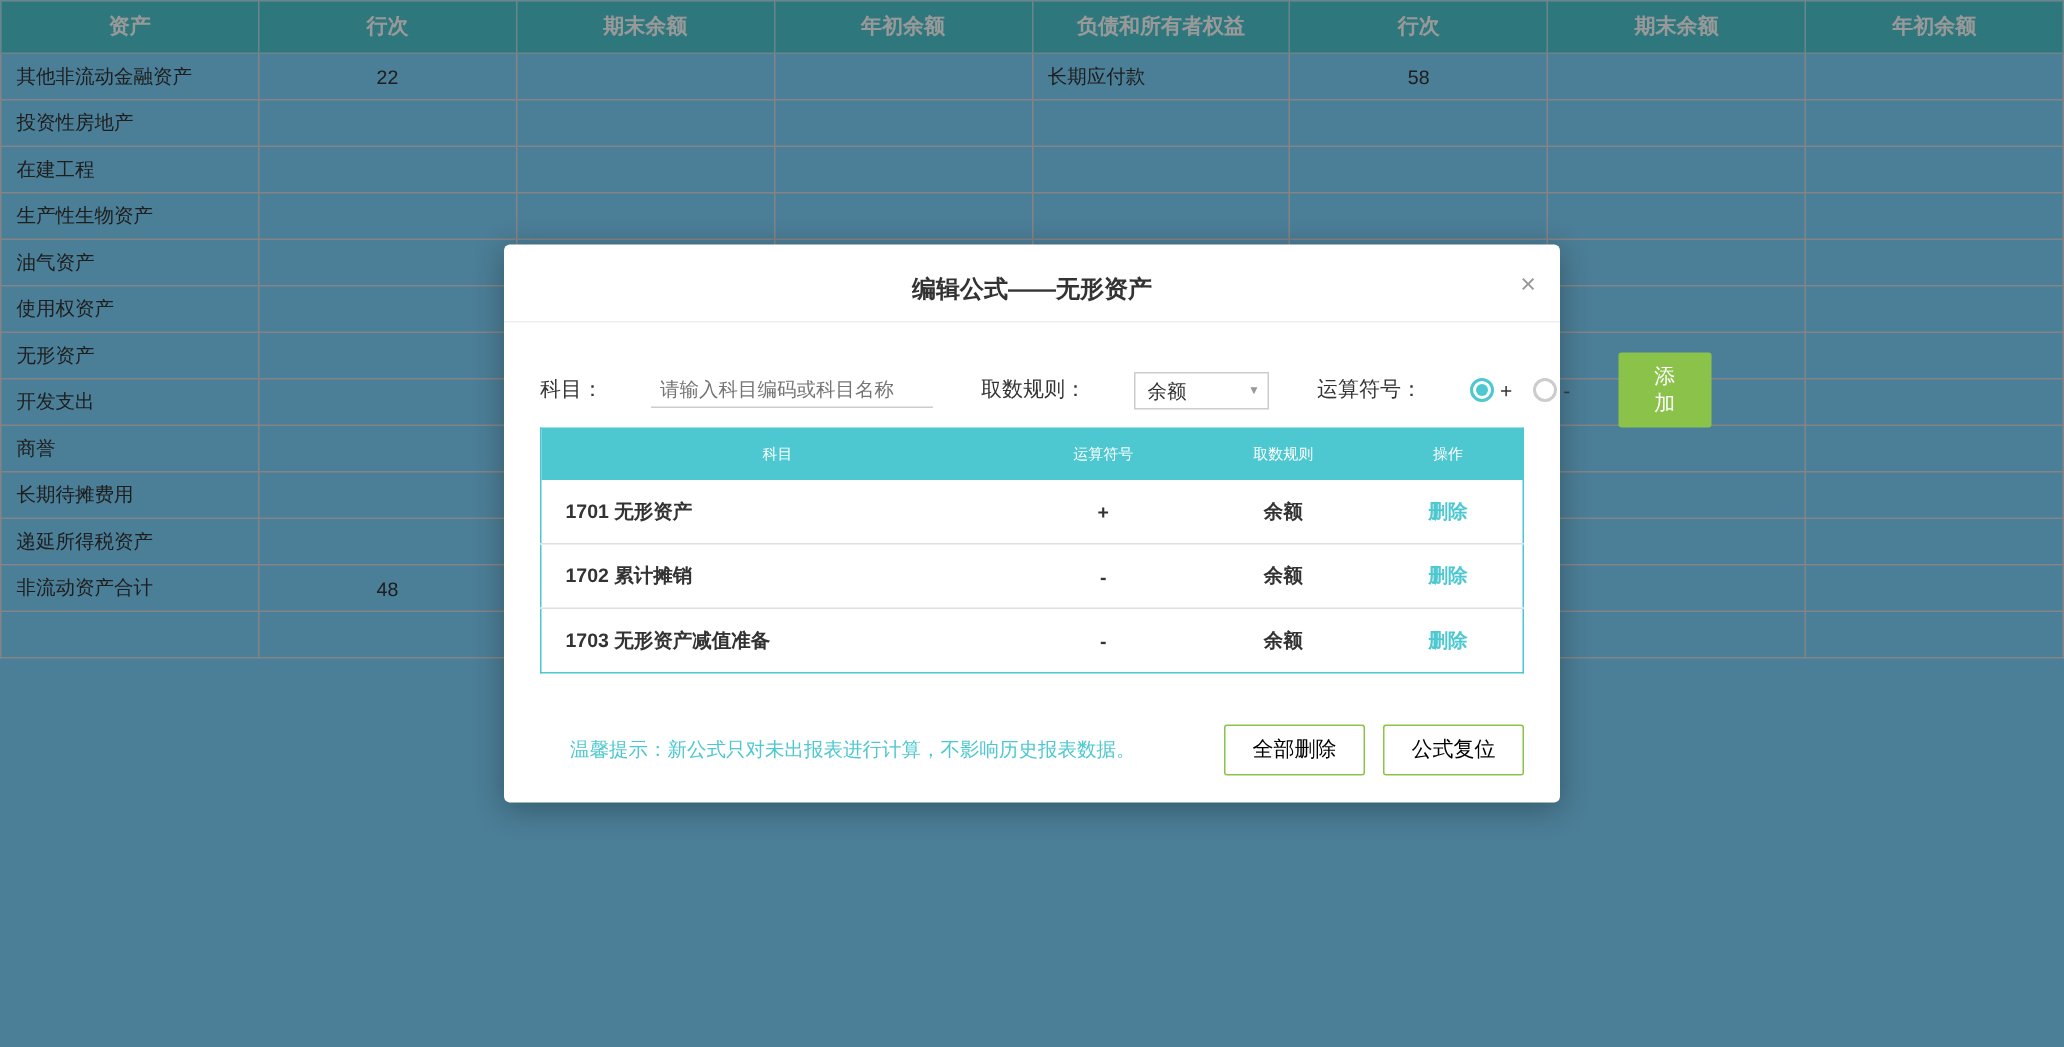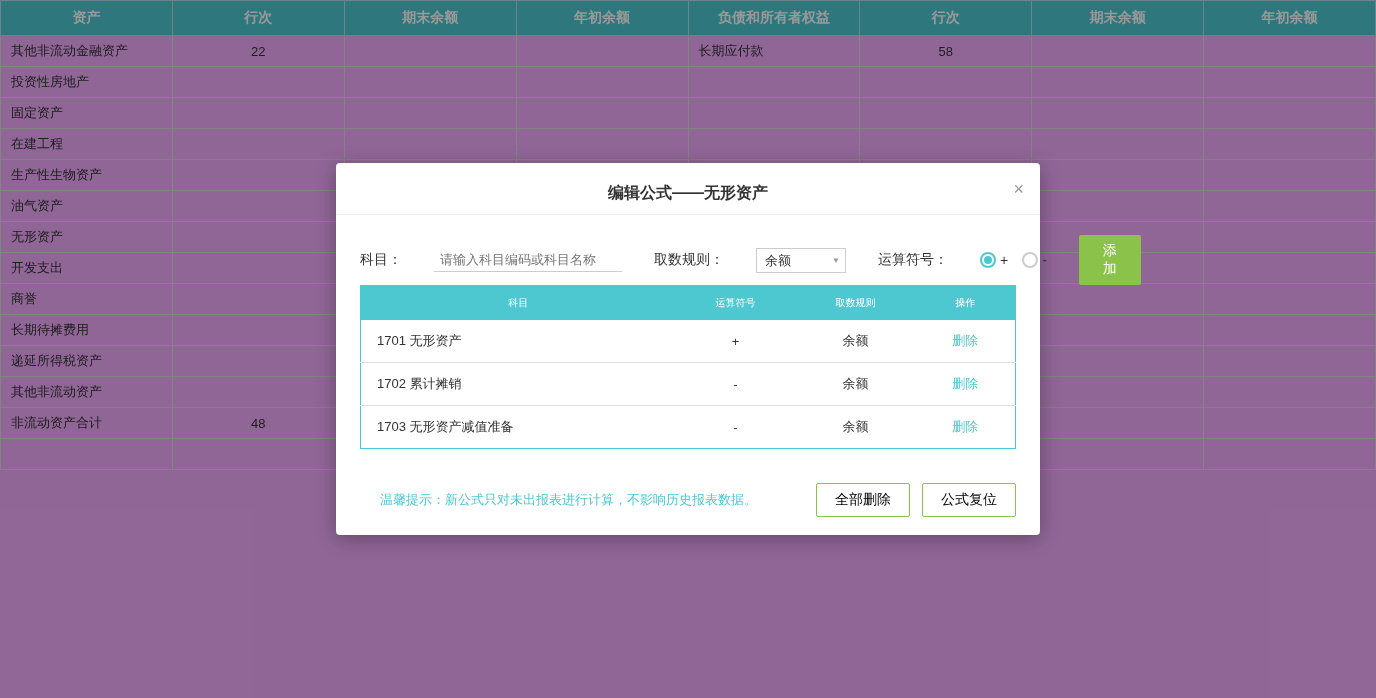--- a/index.html
+++ b/index.html
@@ -10,21 +10,21 @@
       width: 1376px;
       height: 698px;
       overflow: hidden;
       position: relative;
     }
 
     
     .bg-table-wrap {
       position: absolute;
       top: 0; left: 0; right: 0; bottom: 0;
-      background: #f0abfc;
+      background: #7dd3fc;
     }
 
     .bg-table {
       width: 100%;
       border-collapse: collapse;
       table-layout: fixed;
     }
 
     .bg-table th {
       background: #4dc8d0;
@@ -217,20 +217,21 @@
       background: #4dc8d0;
       color: #fff;
       text-align: center;
       padding: 10px 8px;
       font-size: 10px;
       font-weight: normal;
     }
 
     .data-table tbody tr {
       border-bottom: 1px solid #e0e0e0;
+      font-weight: bold;
     }
 
     .data-table tbody tr:last-child {
       border-bottom: none;
     }
 
     .data-table tbody td {
       text-align: center;
       padding: 12px 8px;
       color: #333;
@@ -309,30 +310,20 @@
           <td class="left-text">投资性房地产</td>
           <td></td>
           <td></td>
           <td></td>
           <td class="left-text"></td>
           <td></td>
           <td></td>
           <td></td>
         </tr>
         <tr>
-          <td class="left-text">固定资产</td>
-          <td></td>
-          <td></td>
-          <td></td>
-          <td class="left-text"></td>
-          <td></td>
-          <td></td>
-          <td></td>
-        </tr>
-        <tr>
           <td class="left-text">在建工程</td>
           <td></td>
           <td></td>
           <td></td>
           <td class="left-text"></td>
           <td></td>
           <td></td>
           <td></td>
         </tr>
         <tr>
@@ -349,20 +340,30 @@
           <td class="left-text">油气资产</td>
           <td></td>
           <td></td>
           <td></td>
           <td class="left-text"></td>
           <td></td>
           <td></td>
           <td></td>
         </tr>
         <tr>
+          <td class="left-text">使用权资产</td>
+          <td></td>
+          <td></td>
+          <td></td>
+          <td class="left-text"></td>
+          <td></td>
+          <td></td>
+          <td></td>
+        </tr>
+        <tr>
           <td class="left-text">无形资产</td>
           <td></td>
           <td></td>
           <td></td>
           <td class="left-text"></td>
           <td></td>
           <td></td>
           <td></td>
         </tr>
         <tr>
@@ -390,30 +391,20 @@
           <td></td>
           <td></td>
           <td></td>
           <td class="left-text"></td>
           <td></td>
           <td></td>
           <td></td>
         </tr>
         <tr>
           <td class="left-text">递延所得税资产</td>
-          <td></td>
-          <td></td>
-          <td></td>
-          <td class="left-text"></td>
-          <td></td>
-          <td></td>
-          <td></td>
-        </tr>
-        <tr>
-          <td class="left-text">其他非流动资产</td>
           <td></td>
           <td></td>
           <td></td>
           <td class="left-text"></td>
           <td></td>
           <td></td>
           <td></td>
         </tr>
         <tr>
           <td class="left-text">非流动资产合计</td>

